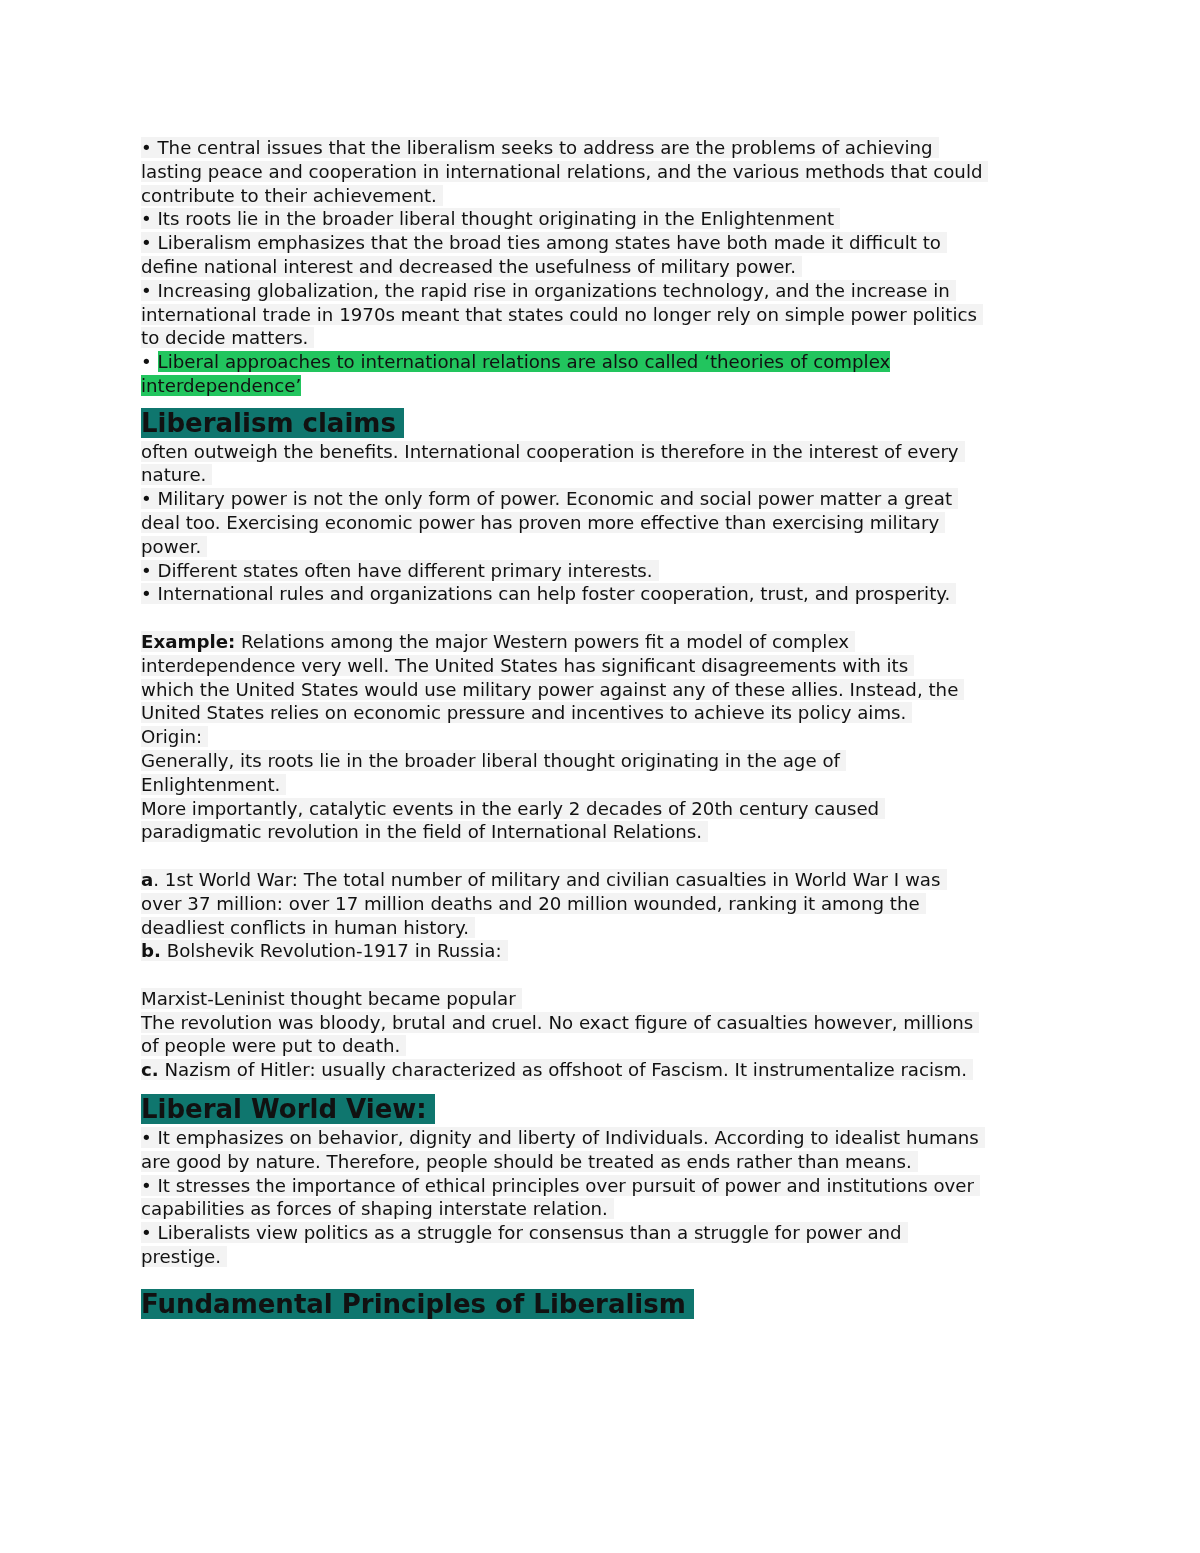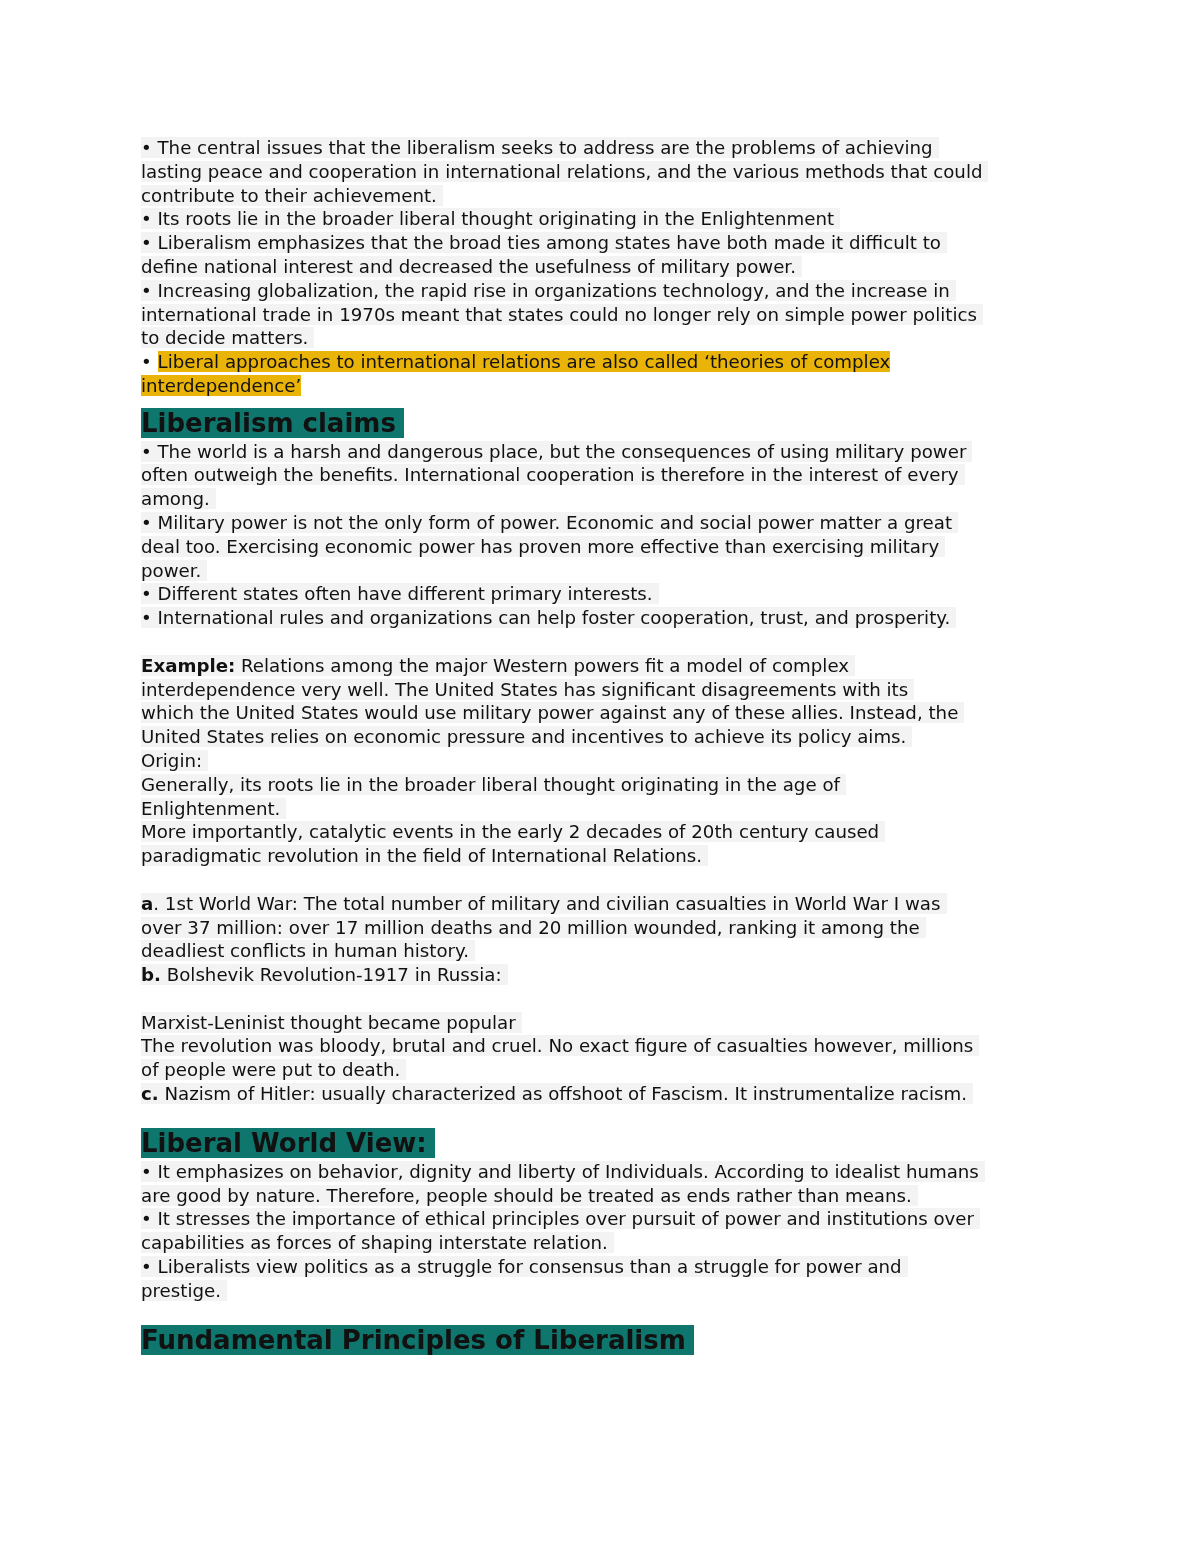--- a/index.html
+++ b/index.html
@@ -26,34 +26,34 @@
       font-size: 18.2px;
       line-height: 23.8px;
       height: 23.8px;
       white-space: nowrap;
     }
     .line span.bg {
       background: #f3f3f3;
       padding-right: 6px;
     }
     .hl {
-      background: #eab308;
+      background: #22c55e;
       margin-top: 47px;
     }
     .gap {
       display: block;
       height: 23.8px;
     }
     .heading {
       display: block;
       font-weight: bold;
       font-size: 26px;
       line-height: 34px;
       height: 34px;
-      margin-top: 20px;
+      margin-top: 8px;
       white-space: nowrap;
     }
     .heading span.bg {
       background: #0f766e;
       padding-right: 8px;
     }
     b { font-weight: bold; }
   </style>
 </head>
 <body>
@@ -71,23 +71,22 @@
     <span class="line"><span class="bg">international trade in 1970s meant that states could no longer rely on simple power politics</span></span>
     <span class="line"><span class="bg">to decide matters.</span></span>
     <span class="line"><span>• </span><span class="hl">Liberal approaches to international relations are also called ‘theories of complex</span></span>
     <span class="line"><span class="hl">interdependence’</span></span>
   </div>
 
   <span class="gap"></span>
 
   <div>
     <span class="heading" style="margin-top:-16px;"><span class="bg">Liberalism claims</span></span>
-    <span class="line"><span class="bg">• The world is a harsh and dangerous place, but the consequences of using military power</span></span>
     <span class="line"><span class="bg">often outweigh the benefits. International cooperation is therefore in the interest of every</span></span>
-    <span class="line"><span class="bg">among.</span></span>
+    <span class="line"><span class="bg">nature.</span></span>
     <span class="line"><span class="bg">• Military power is not the only form of power. Economic and social power matter a great</span></span>
     <span class="line"><span class="bg">deal too. Exercising economic power has proven more effective than exercising military</span></span>
     <span class="line"><span class="bg">power.</span></span>
     <span class="line"><span class="bg">• Different states often have different primary interests.</span></span>
     <span class="line"><span class="bg">• International rules and organizations can help foster cooperation, trust, and prosperity.</span></span>
   </div>
 
   <span class="gap"></span>
 
   <div>

